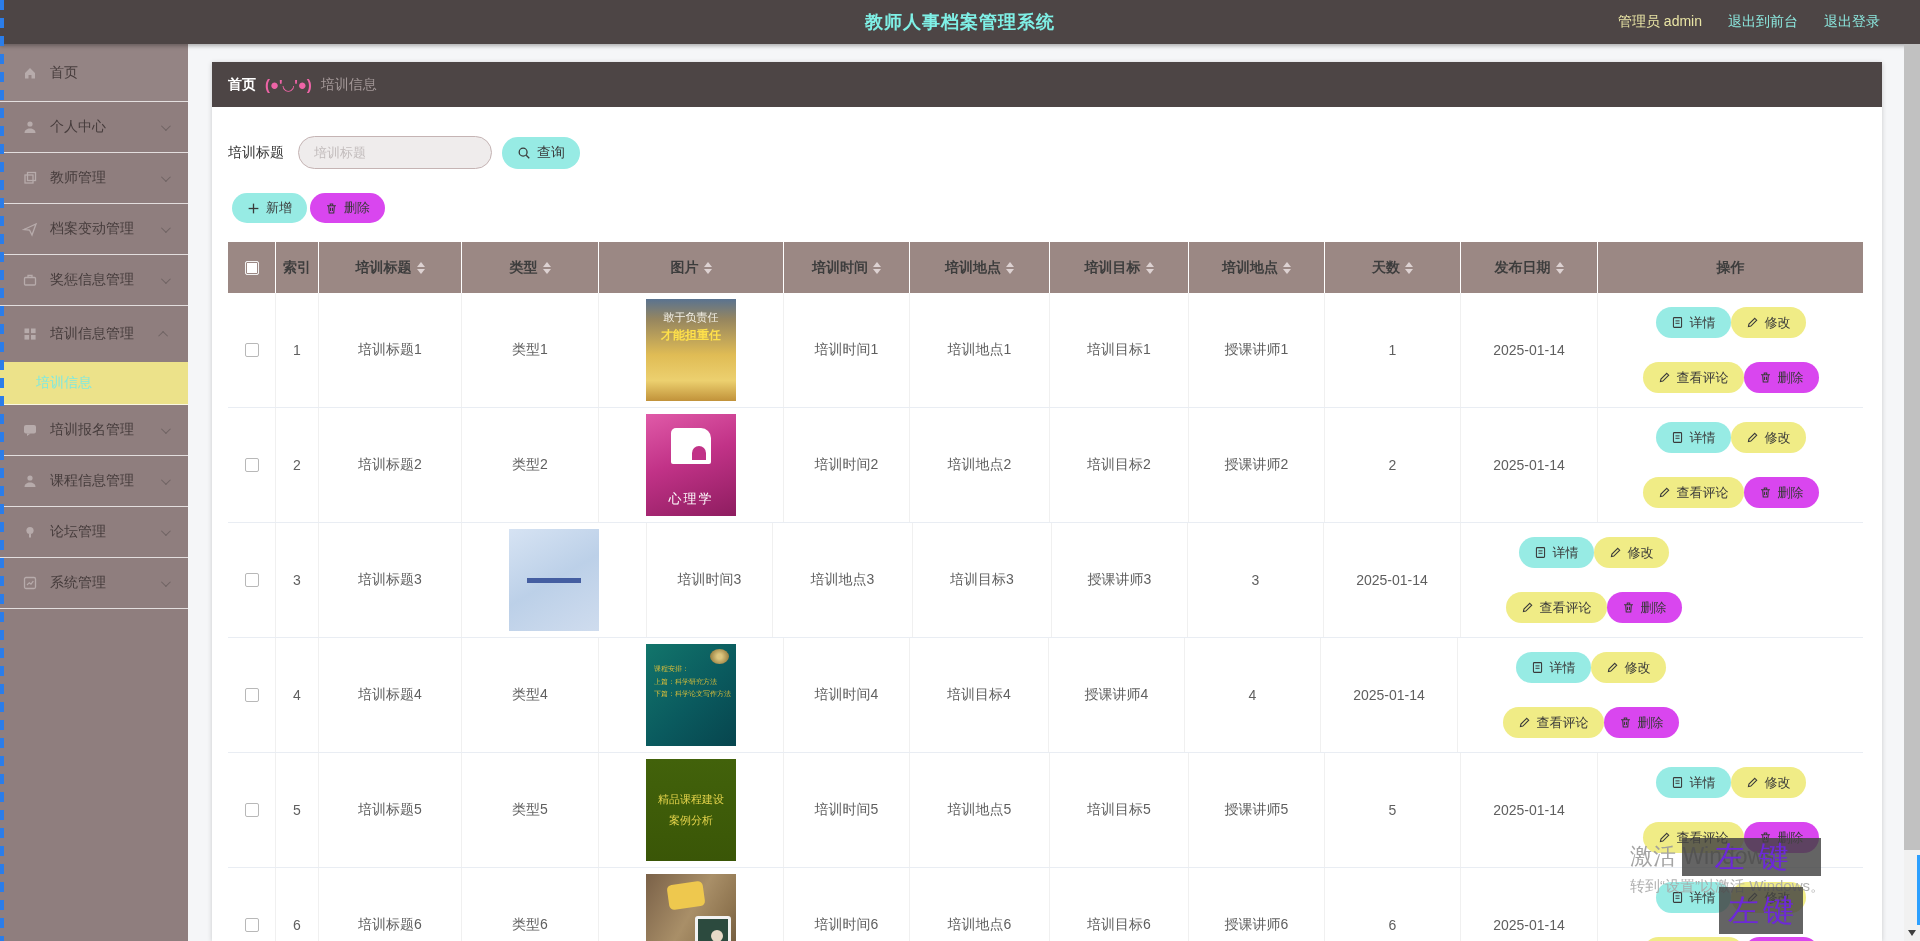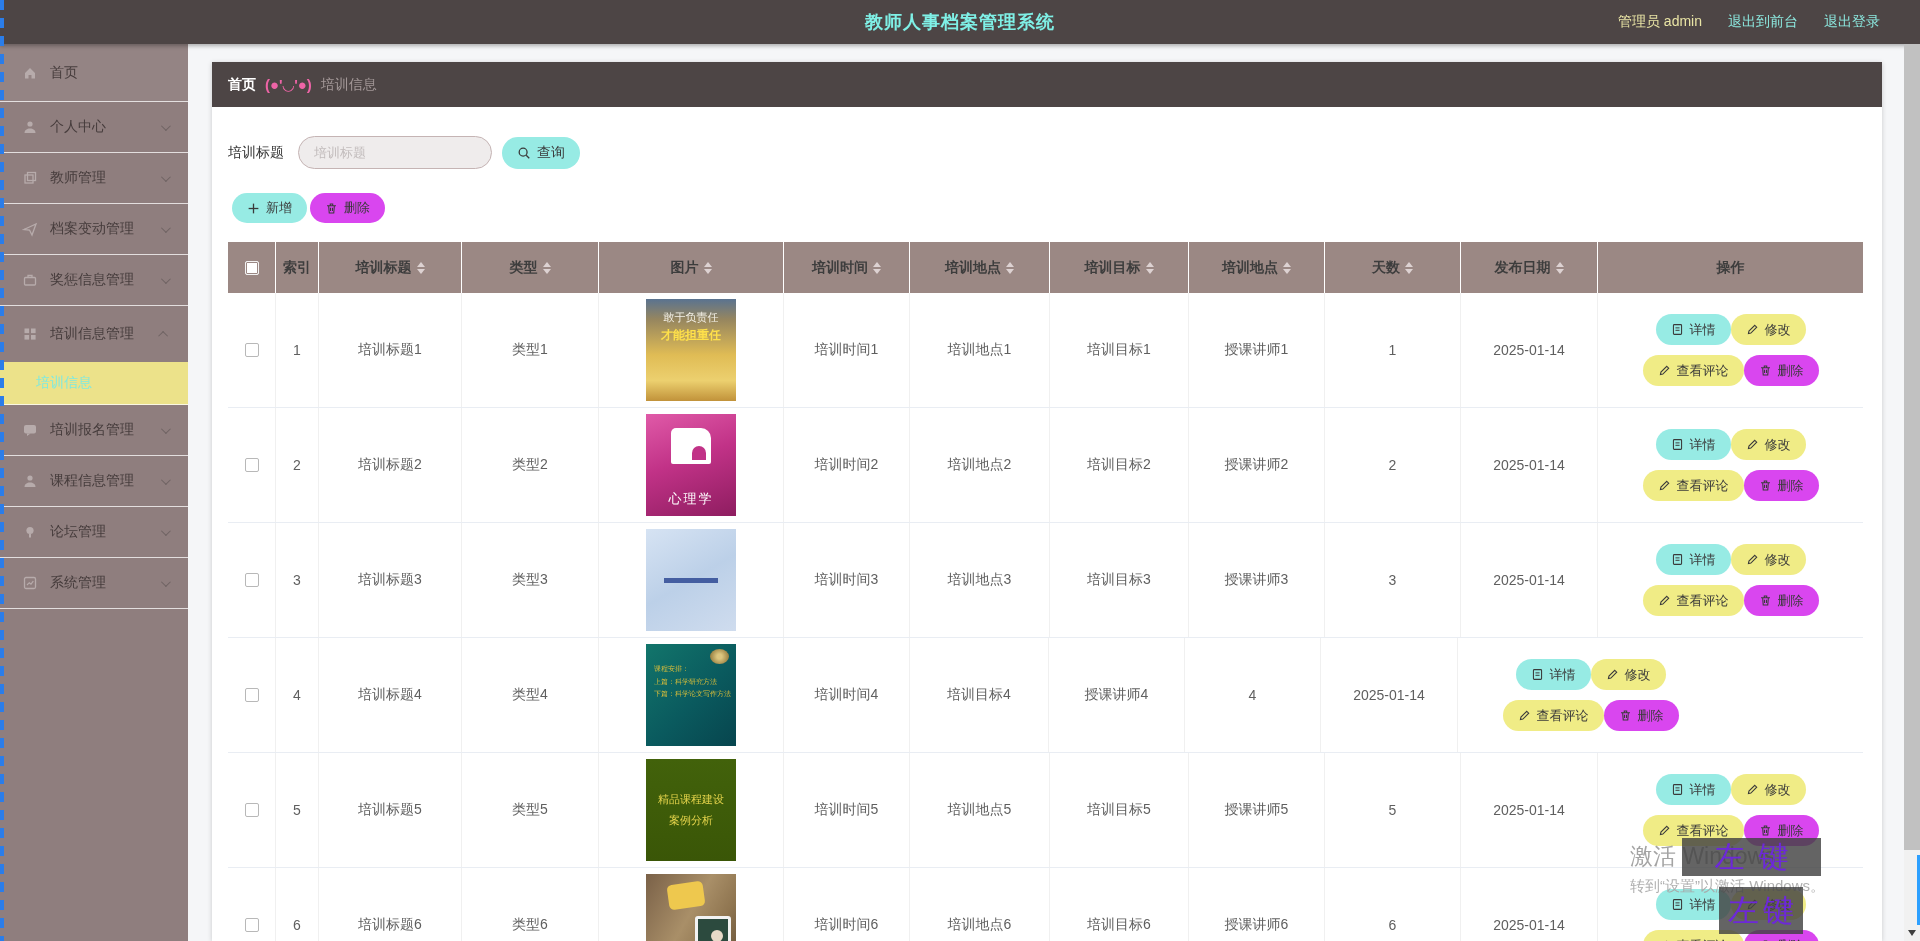--- a/index.html
+++ b/index.html
@@ -70,21 +70,21 @@
   .caret i { width:0; height:0; border-left:4px solid transparent; border-right:4px solid transparent; }
   .caret .c-up   { border-bottom:5px solid #ddd2d2; }
   .caret .c-down { border-top:5px solid #ddd2d2; }
   .t-row { display:flex; height:115px; border-bottom:1px solid #e9edf3; background:#fff; }
   .td { display:flex; flex-direction:column; align-items:center; justify-content:center;
         border-right:1px solid #f0f0f0; color:#5f5f5f; font-size:14px; text-align:center; }
   .td:last-child { border-right:none; }
   .cbx { width:14px; height:14px; border:1px solid #b8b8b8; border-radius:2px; background:#fff;
          display:inline-block; cursor:pointer; }
   .cbx.hd { border:1px solid #f2f2f2; box-shadow:0 0 0 1px #9b8884 inset; }
-  .act-line { display:flex; justify-content:flex-start; margin:5px 0; }
+  .act-line { display:flex; justify-content:flex-start; margin:12px 0; }
 
   
   .rimg { width:90px; height:102px; position:relative; overflow:hidden; display:flex; flex-direction:column;
           align-items:center; justify-content:center; cursor:pointer; }
   .rimg .il { line-height:1.5; }
   .img-gold { background:linear-gradient(180deg,#5a7390 0%,#96865f 20%,#e0bc55 55%,#ecd06f 80%,#c1923a 100%);
               justify-content:flex-start; padding-top:10px; }
   .img-gold .il:nth-child(1){ color:#f3f0e6; font-size:11px; }
   .img-gold .il:nth-child(2){ color:#ffe14a; font-size:12px; font-weight:bold; }
   .img-magenta { background:linear-gradient(160deg,#e05aa8 0%,#c13287 45%,#8e1d60 100%);
@@ -482,21 +482,20 @@
               </button>
             </div>
           </div>
         </div>
         <div class="t-row">
           <div class="td" style="width: 48px;">
             <span class="cbx"></span>
           </div>
           <div class="td" style="width: 43px;">3</div>
           <div class="td" style="width: 143px;">培训标题3</div>
-          <div class="td" style="width: 137px;">类型3</div>
           <div class="td" style="width: 185px;">
             <div class="rimg img-lightblue">
               <div class="smudge"></div>
             </div>
           </div>
           <div class="td" style="width: 126px;">培训时间3</div>
           <div class="td" style="width: 140px;">培训地点3</div>
           <div class="td" style="width: 139px;">培训目标3</div>
           <div class="td" style="width: 136px;">授课讲师3</div>
           <div class="td" style="width: 136px;">3</div>

